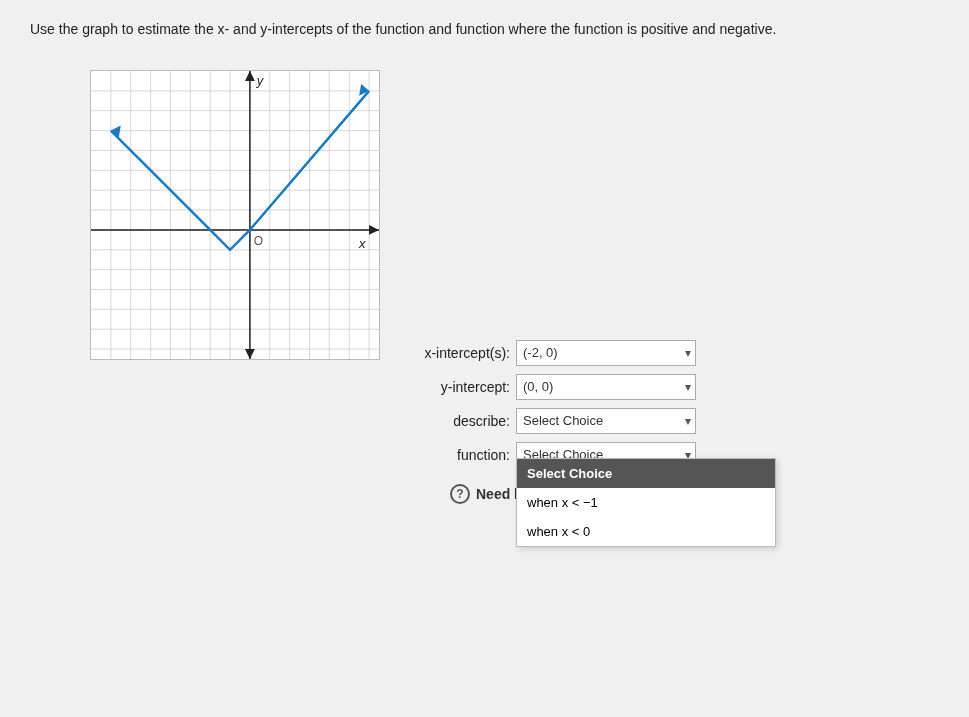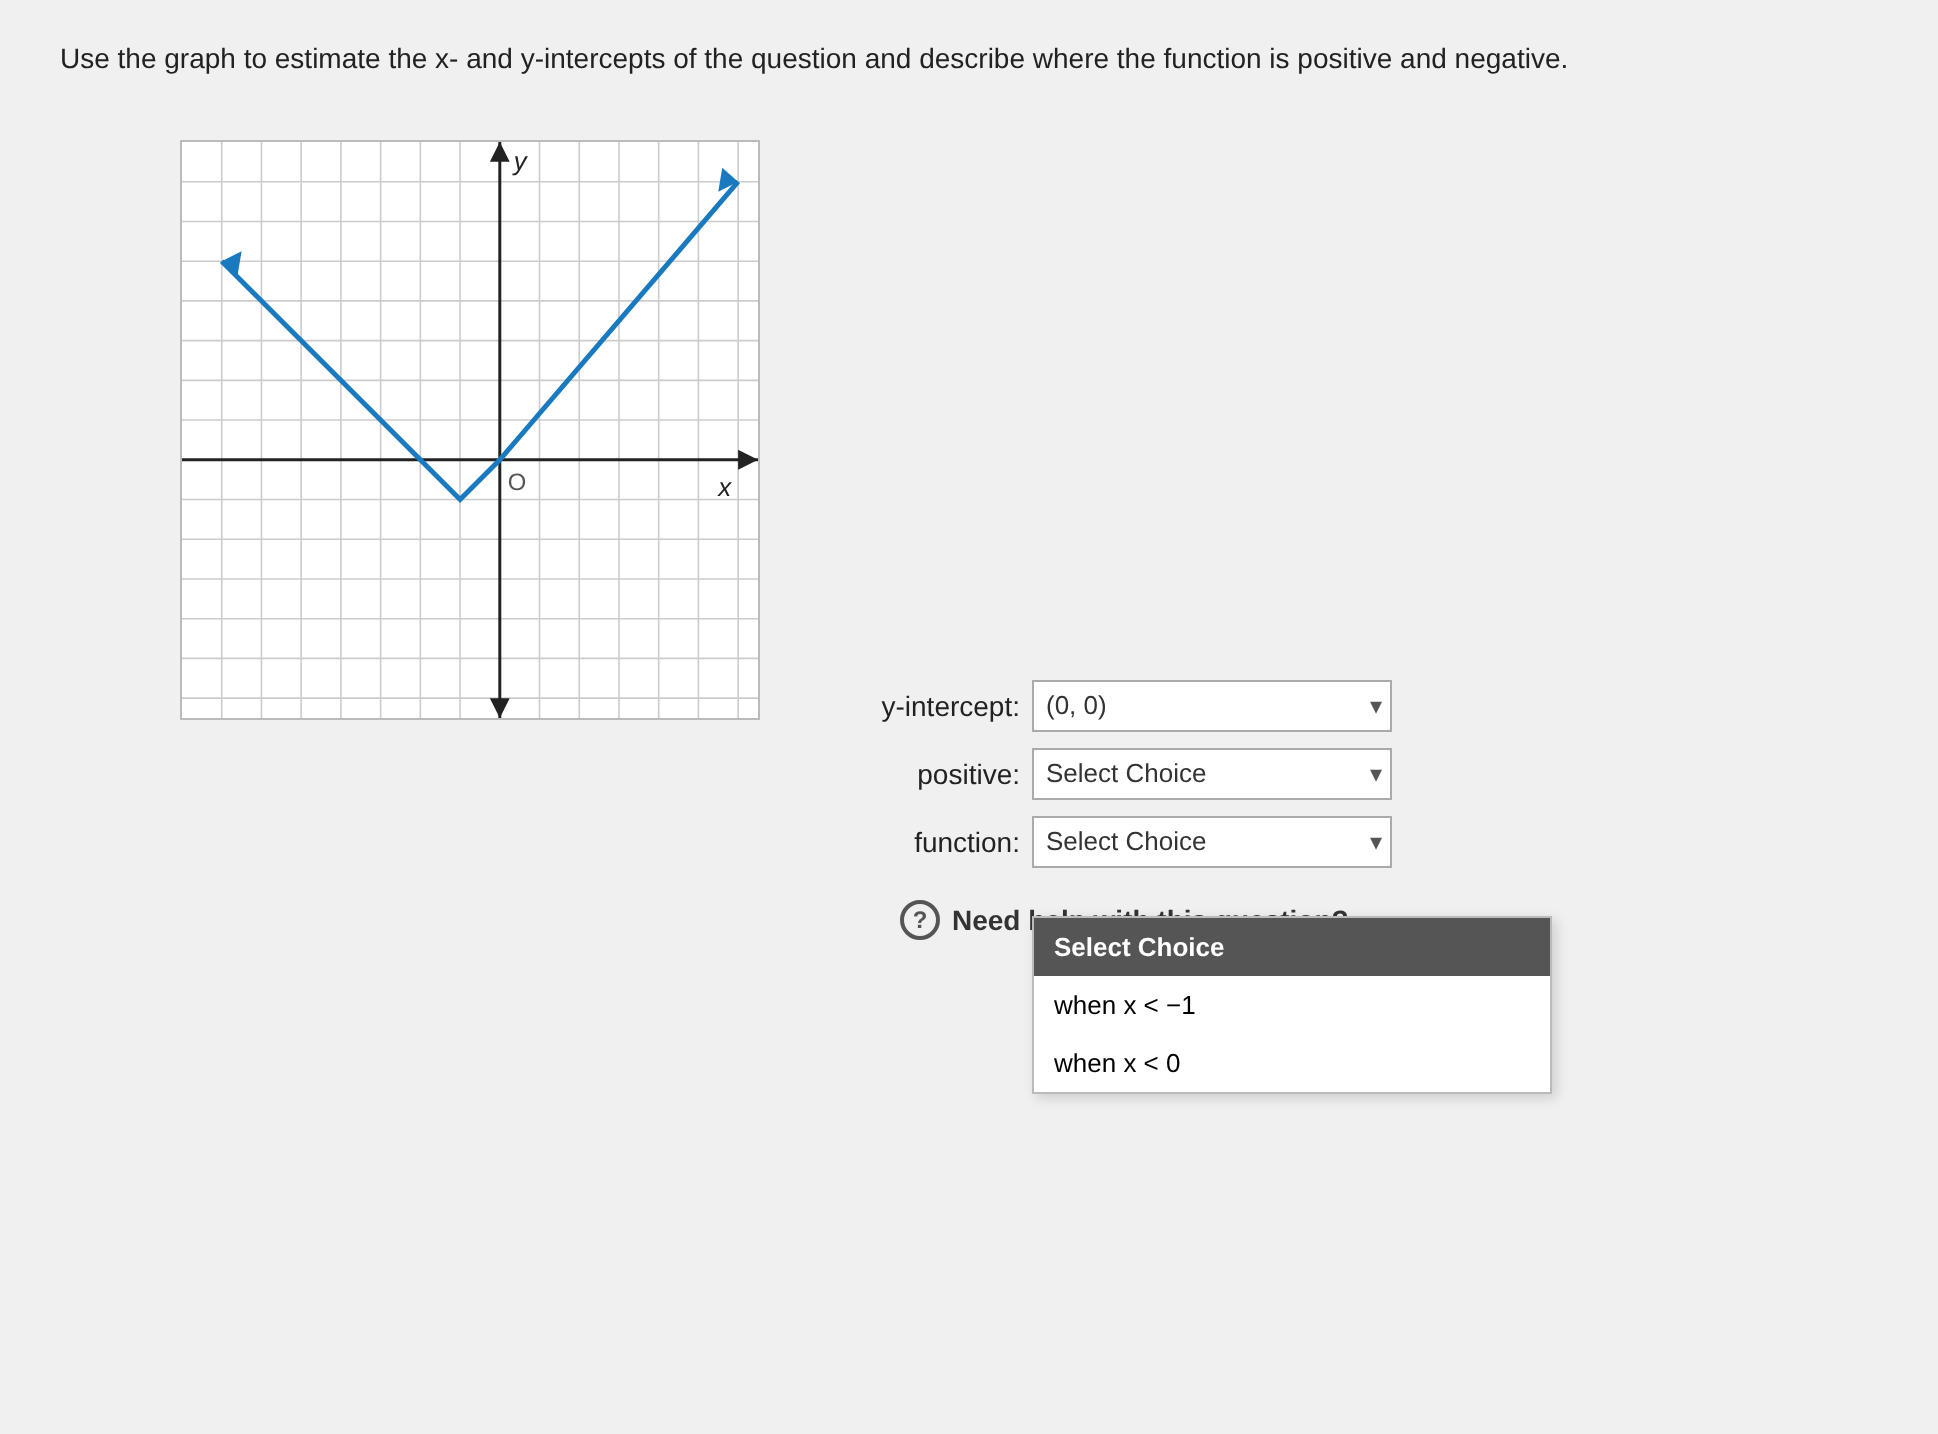--- a/index.html
+++ b/index.html
@@ -152,21 +152,21 @@
 
     
     svg.graph-svg {
       width: 100%;
       height: 100%;
     }
   </style>
 </head>
 <body>
 
-<p class="question-text">Use the graph to estimate the x- and y-intercepts of the question and describe where the function is positive and negative.</p>
+<p class="question-text">Use the graph to estimate the x- and y-intercepts of the function and function where the function is positive and negative.</p>
 
 <div class="main-area">
 
   <div class="graph-container">
     <div class="graph-box">
       <svg class="graph-svg" viewBox="0 0 290 290">
 
         <g stroke="#ccc" stroke-width="0.8">
           <line x1="20" y1="0" x2="20" y2="290"></line>
           <line x1="40" y1="0" x2="40" y2="290"></line>
@@ -219,32 +219,40 @@
 
         <polygon points="20,60 30,55 28,67" fill="#1a7abf"></polygon>
 
         <polygon points="280,20 270,25 272,13" fill="#1a7abf"></polygon>
       </svg>
     </div>
   </div>
 
   <div class="left-panel">
 
+    <div class="field-row">
+      <span class="field-label">x-intercept(s):</span>
+      <div class="select-wrapper">
+        <select class="field-select">
+          <option>(-2, 0)</option>
+        </select>
+      </div>
+    </div>
 
     <div class="field-row">
       <span class="field-label">y-intercept:</span>
       <div class="select-wrapper">
         <select class="field-select">
           <option>(0, 0)</option>
         </select>
       </div>
     </div>
 
     <div class="field-row">
-      <span class="field-label">positive:</span>
+      <span class="field-label">describe:</span>
       <div class="select-wrapper">
         <select class="field-select">
           <option>Select Choice</option>
         </select>
       </div>
     </div>
 
     <div class="field-row">
       <span class="field-label">function:</span>
       <div class="select-wrapper">

